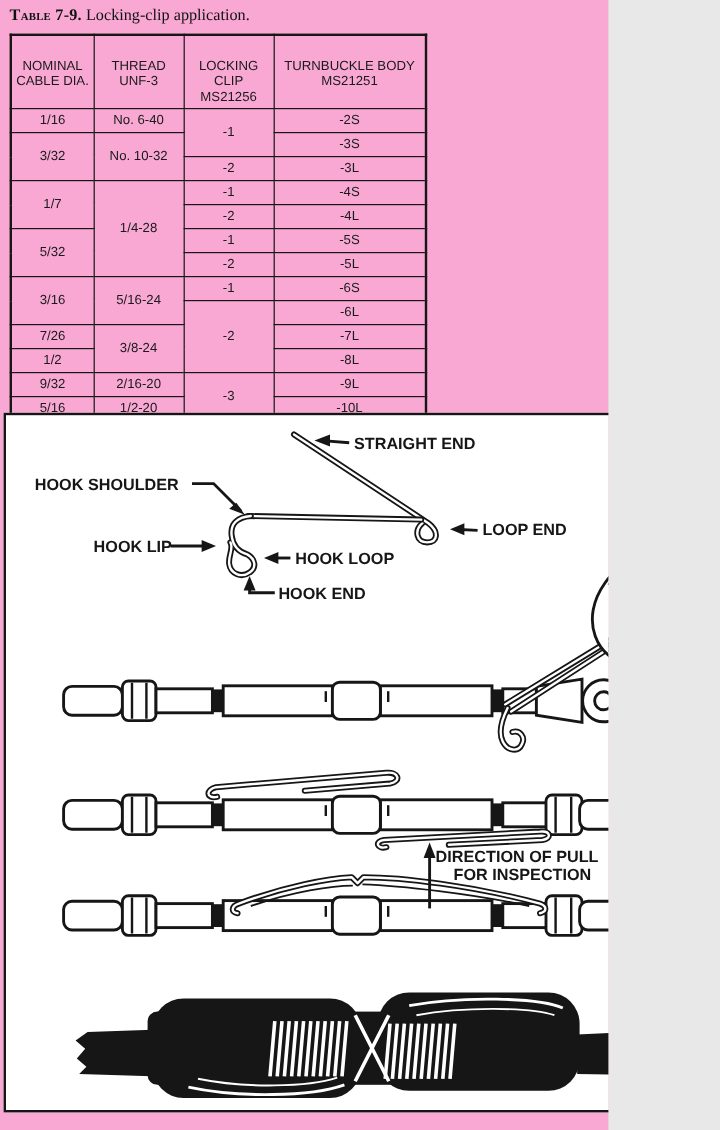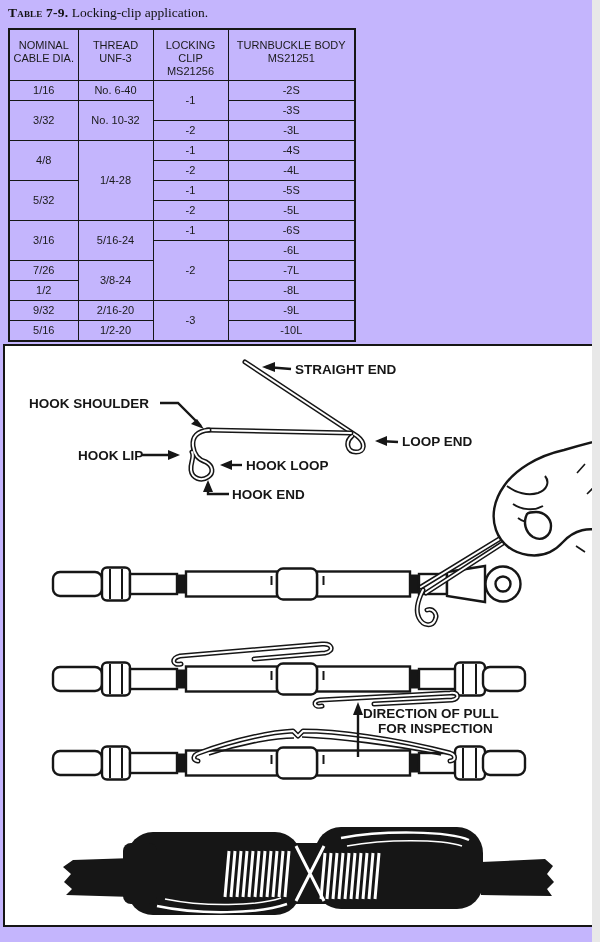--- a/index.html
+++ b/index.html
@@ -1,25 +1,25 @@
 <!DOCTYPE html>
 <html><head>
 <meta charset="utf-8">
 <style>
   html,body{margin:0;padding:0;background:#e8e8e8;}
-  .page{position:relative;width:592px;height:942px;background:#c4b5fd;overflow:hidden;
+  .page{position:relative;width:507px;height:942px;background:#f9a8d4;overflow:hidden;
         font-family:"Liberation Sans",sans-serif;color:#161616;}
   .docline{position:absolute;font-family:"Liberation Serif",serif;font-size:13.5px;color:#111;}
   .docline .cap{font-weight:bold;font-variant:small-caps;letter-spacing:.2px;}
   
   table.spec{position:absolute;left:8px;top:28px;border-collapse:collapse;table-layout:fixed;
              font-size:11px;color:#1a1a1a;border:2.4px solid #161616;}
   table.spec th,table.spec td{border:1.6px solid #161616;text-align:center;padding:1px 2px;
              font-weight:normal;line-height:13px;}
-  table.spec th{vertical-align:top;padding-top:9px;height:40px;}
+  table.spec th{vertical-align:top;padding-top:19px;height:40px;}
   table.spec td{height:17px;}
   col.c1{width:69px}col.c2{width:75px}col.c3{width:75px}col.c4{width:127px}
   
   .figbox{position:absolute;left:3px;top:344px;width:590px;height:579px;border:2.2px solid #161616;background:#fff;padding-left:24px;}
   svg{display:block;}
   .ln{stroke:#161616;fill:none;}
   .part{fill:#ffffff;stroke:#161616;stroke-width:2.4;}
   .blk{fill:#161616;stroke:none;}
   .wireO{stroke:#161616;stroke-width:5;fill:none;stroke-linecap:round;stroke-linejoin:round;}
   .wireI{stroke:#ffffff;stroke-width:2;fill:none;stroke-linecap:round;stroke-linejoin:round;}
@@ -62,21 +62,21 @@
       <tr>
         <td rowspan="2">3/32</td>
         <td rowspan="2">No. 10-32</td>
         <td>-3S</td>
       </tr>
       <tr>
         <td>-2</td>
         <td>-3L</td>
       </tr>
       <tr>
-        <td rowspan="2">4/8</td>
+        <td rowspan="2">1/7</td>
         <td rowspan="4">1/4-28</td>
         <td>-1</td>
         <td>-4S</td>
       </tr>
       <tr>
         <td>-2</td>
         <td>-4L</td>
       </tr>
       <tr>
         <td rowspan="2">5/32</td>

